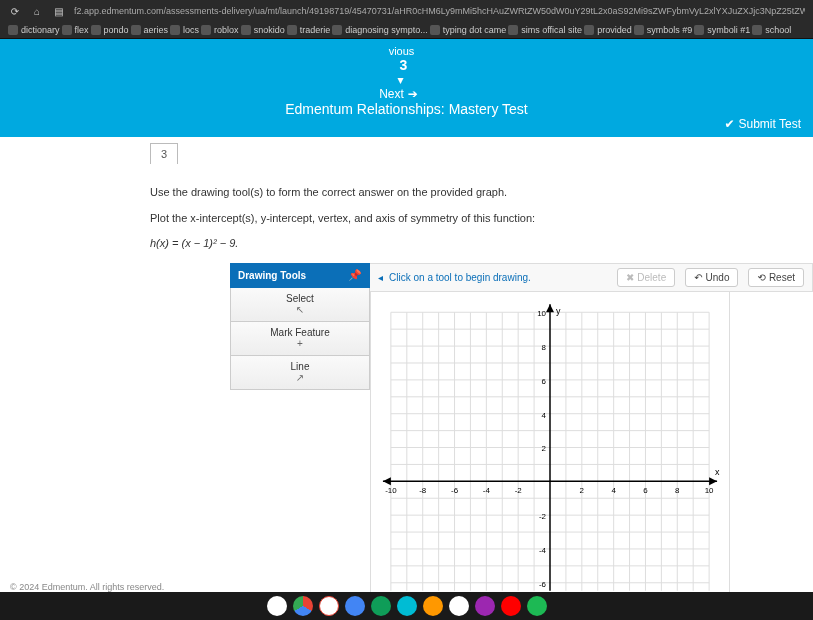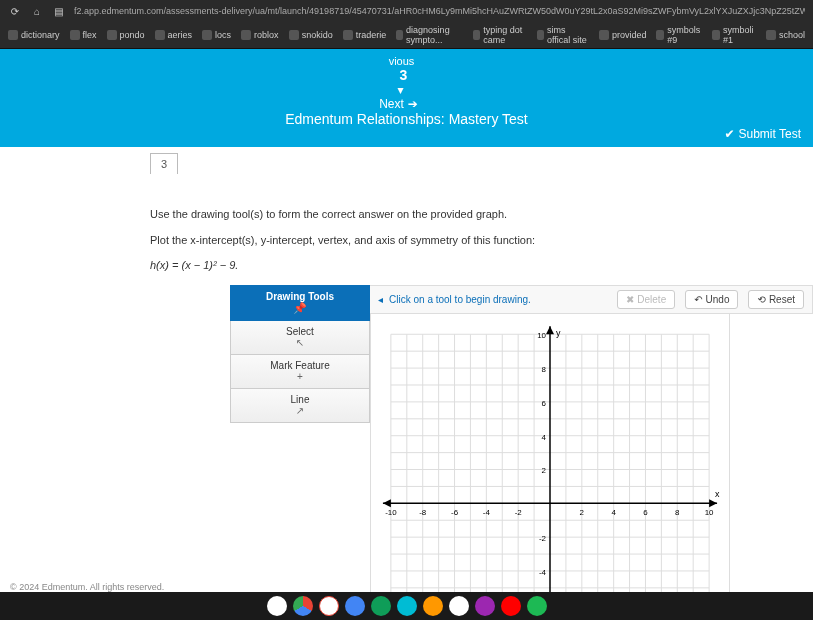--- a/index.html
+++ b/index.html
@@ -2,43 +2,43 @@
 <html><head>
 <meta charset="utf-8">
 <style>
 * { margin: 0; padding: 0; box-sizing: border-box; font-family: Arial, sans-serif; }
 body { width: 813px; height: 620px; background: #1a1a1a; overflow: hidden; position: relative; }
 
 .browser-bar { background: #2a2a2a; padding: 4px 8px; display: flex; align-items: center; gap: 8px; font-size: 10px; color: #ccc; }
 .browser-bar .icon-sm { width: 14px; height: 14px; display: inline-flex; align-items: center; justify-content: center; }
 .url { flex: 1; white-space: nowrap; overflow: hidden; color: #aaa; font-size: 9px; }
 
-.bookmarks-bar { background: #2a2a2a; padding: 3px 8px; display: flex; align-items: center; gap: 10px; font-size: 9px; color: #ccc; border-bottom: 1px solid #111; }
+.bookmarks-bar { background: #2a2a2a; padding: 3px 8px; display: flex; align-items: center; gap: 2px; font-size: 9px; color: #ccc; border-bottom: 1px solid #111; }
 .bookmark { display: flex; align-items: center; gap: 3px; }
 .bk-icon { width: 10px; height: 10px; display: inline-block; background: #555; border-radius: 2px; }
 
 .header { background: #00a9e0; color: #fff; display: flex; align-items: center; padding: 6px 12px; font-size: 12px; flex-direction: column; }
 .header .vious { margin-right: 10px; font-size: 11px; }
 .header .num { font-size: 14px; font-weight: bold; margin-right: 6px; }
 .header .next-btn { background: transparent; border: none; color: #fff; margin-right: 16px; display: flex; align-items: center; gap: 4px; font-size: 12px; }
 .header .title { font-size: 14px; }
 .header .submit { margin-left: auto; display: flex; align-items: center; gap: 4px; font-size: 12px; }
 
 .content-area { background: #fff; margin: 0; height: 480px; overflow: hidden; position: relative; padding-left: 150px; padding-top: 6px; }
 
 .q-tab { display: inline-block; border: 1px solid #bbb; border-bottom: none; padding: 4px 10px; font-size: 11px; background: #fff; color: #555; }
 
-.instructions { font-size: 11px; color: #333; margin: 32px 0 10px; line-height: 1.6; }
+.instructions { font-size: 11px; color: #333; margin: 20px 0 10px; line-height: 1.6; }
 .instructions p { margin-bottom: 8px; }
 .equation { font-size: 11px; font-style: italic; color: #333; margin-bottom: 12px; }
 
 .graph-wrap { display: flex; align-items: flex-start; margin-left: 80px; }
 
 .tools-panel { width: 140px; font-size: 10px; }
-.tools-header { background: #0b6fb8; color: #fff; padding: 6px 8px; display: flex; align-items: center; justify-content: space-between; font-weight: bold; flex-direction: column; }
+.tools-header { background: #0b6fb8; color: #fff; padding: 6px 8px; display: flex; align-items: center; justify-content: space-between; font-weight: bold; }
 .tool-row { background: linear-gradient(#fafafa,#eee); border: 1px solid #ccc; border-top: none; padding: 5px 8px; display: flex; align-items: center; justify-content: space-between; color: #333; flex-direction: column; }
 .tool-icon { width: 12px; height: 12px; display: inline-flex; align-items: center; justify-content: center; color: #666; font-size: 10px; }
 
 .graph-panel { flex: 1; }
 .graph-toolbar { display: flex; align-items: center; padding: 4px 8px; background: #f8f8f8; border: 1px solid #ddd; border-left: none; font-size: 10px; color: #0b6fb8; }
 .graph-toolbar .hint { color: #0b6fb8; }
 .graph-toolbar .actions { margin-left: auto; display: flex; gap: 10px; }
 .tb-btn { background: #fff; border: 1px solid #ccc; padding: 3px 8px; border-radius: 3px; color: #444; display: flex; align-items: center; gap: 3px; cursor: pointer; font-size: 10px; }
 .tb-btn.disabled { color: #bbb; }
 

